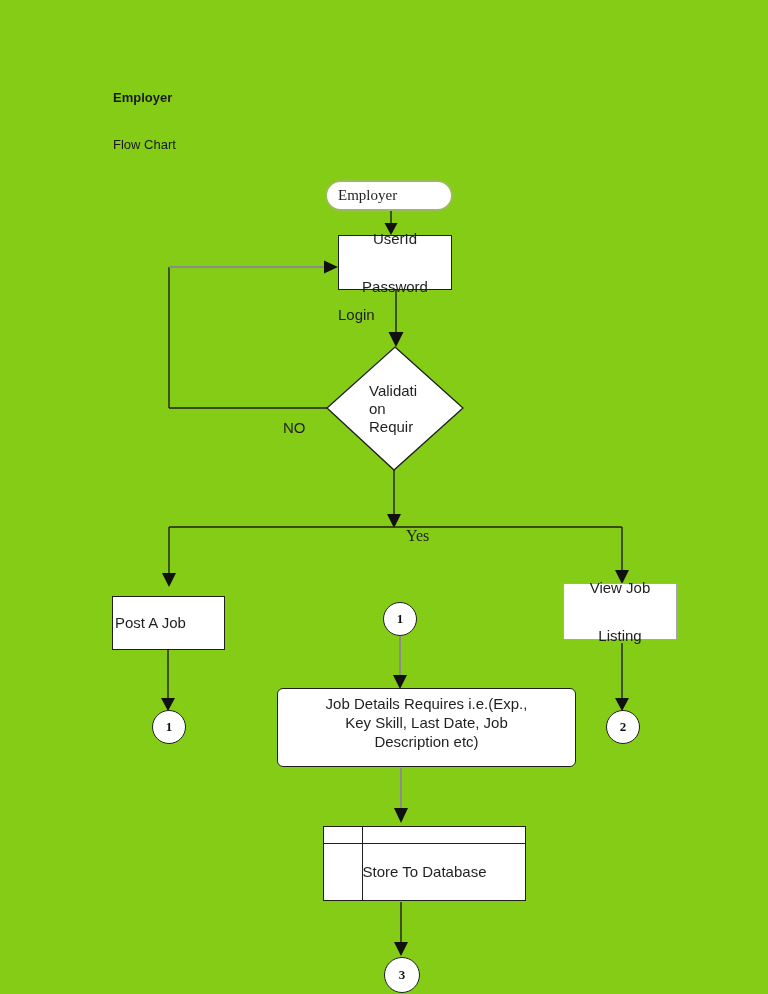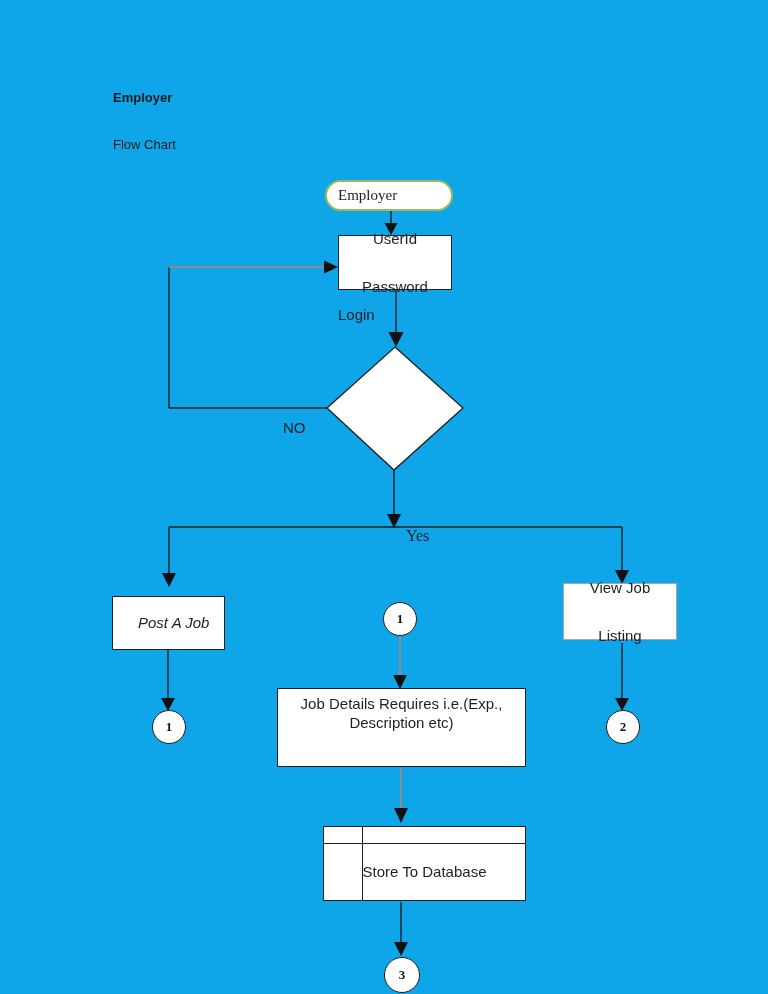--- a/index.html
+++ b/index.html
@@ -1,46 +1,46 @@
 <!DOCTYPE html>
 <html><head>
 <meta charset="utf-8">
 <style>
   html,body{margin:0;padding:0;background:#ffffff;}
   .page{
-    position:relative;width:768px;height:994px;background:#0ea5e9;overflow:hidden;
+    position:relative;width:768px;height:994px;background:#84cc16;overflow:hidden;
     font-family:"Liberation Sans",sans-serif;color:#1a1a1a;
   }
   .abs{position:absolute;}
   .title{font-size:13px;font-weight:bold;}
   .subtitle{font-size:13px;}
   svg.connectors{position:absolute;left:0;top:0;pointer-events:none;}
   .shape{position:absolute;background:#ffffff;box-sizing:border-box;}
   .oval{
     left:325px;top:180px;width:128px;height:31px;
     border:2.5px solid #9bbb59;border-radius:16px;
     display:flex;align-items:center;padding-left:11px;
     font-family:"Liberation Serif",serif;font-size:15px;color:#1f1f1f;
   }
   .box{border:1.4px solid #1f1f1f;font-size:15px;line-height:18px;color:#1f1f1f;gap:30px;}
   .userid-box{
     left:338px;top:235px;width:114px;height:55px;
     display:flex;flex-direction:column;align-items:center;justify-content:center;text-align:center;
   }
   .post-box{
     left:112px;top:596px;width:113px;height:54px;
-    display:flex;align-items:center;padding-left:25px;font-style:italic;
+    display:flex;align-items:center;padding-left:2px;
   }
   .view-box{
     left:563px;top:583px;width:114px;height:57px;border:1px solid #a6a6a6;
     display:flex;flex-direction:column;align-items:center;justify-content:center;text-align:center;
   }
   .jobdetails-box{
-    left:277px;top:688px;width:249px;height:79px;
-    text-align:center;padding-top:5px;line-height:19px;
+    left:277px;top:688px;width:299px;height:79px;
+    text-align:center;padding-top:5px;line-height:19px;border-radius:6px;
   }
   .store-box{left:299px;top:826px;width:203px;height:75px;margin-left:24px;}
   .store-vline{position:absolute;left:38px;top:0;bottom:0;width:1.4px;background:#1f1f1f;}
   .store-hline{position:absolute;left:0;right:0;top:16px;height:1.4px;background:#1f1f1f;}
   .store-label{
     position:absolute;left:0;right:0;top:16px;bottom:0;
     display:flex;align-items:center;justify-content:center;font-size:15px;color:#1f1f1f;
   }
   .circ{
     position:absolute;width:32px;height:32px;border:1.4px solid #1f1f1f;border-radius:50%;
@@ -126,35 +126,41 @@
     <span>Employer</span>
   </div>
 
   <div class="shape box userid-box">
     <div>UserId</div>
     <div>Password</div>
   </div>
 
   <div class="lbl" style="left:338px;top:306px;">Login</div>
 
+  <div class="diamond-text">
+    <div>Validati</div>
+    <div>on</div>
+    <div>Requir</div>
+  </div>
 
   <div class="lbl" style="left:283px;top:419px;">NO</div>
   <div class="lbl serif-lbl" style="left:406px;top:486px;">Yes</div>
 
   <div class="shape box post-box">
     <span>Post A Job</span>
   </div>
 
   <div class="shape box view-box">
     <div>View Job</div>
     <div>Listing</div>
   </div>
 
   <div class="shape box jobdetails-box">
     <div>Job Details Requires i.e.(Exp.,</div>
+    <div>Key Skill, Last Date, Job</div>
     <div>Description etc)</div>
   </div>
 
   <div class="shape box store-box">
     <div class="store-vline"></div>
     <div class="store-hline"></div>
     <div class="store-label">Store To Database</div>
   </div>
 
   <div class="circ" style="left:152px;top:710px;">

